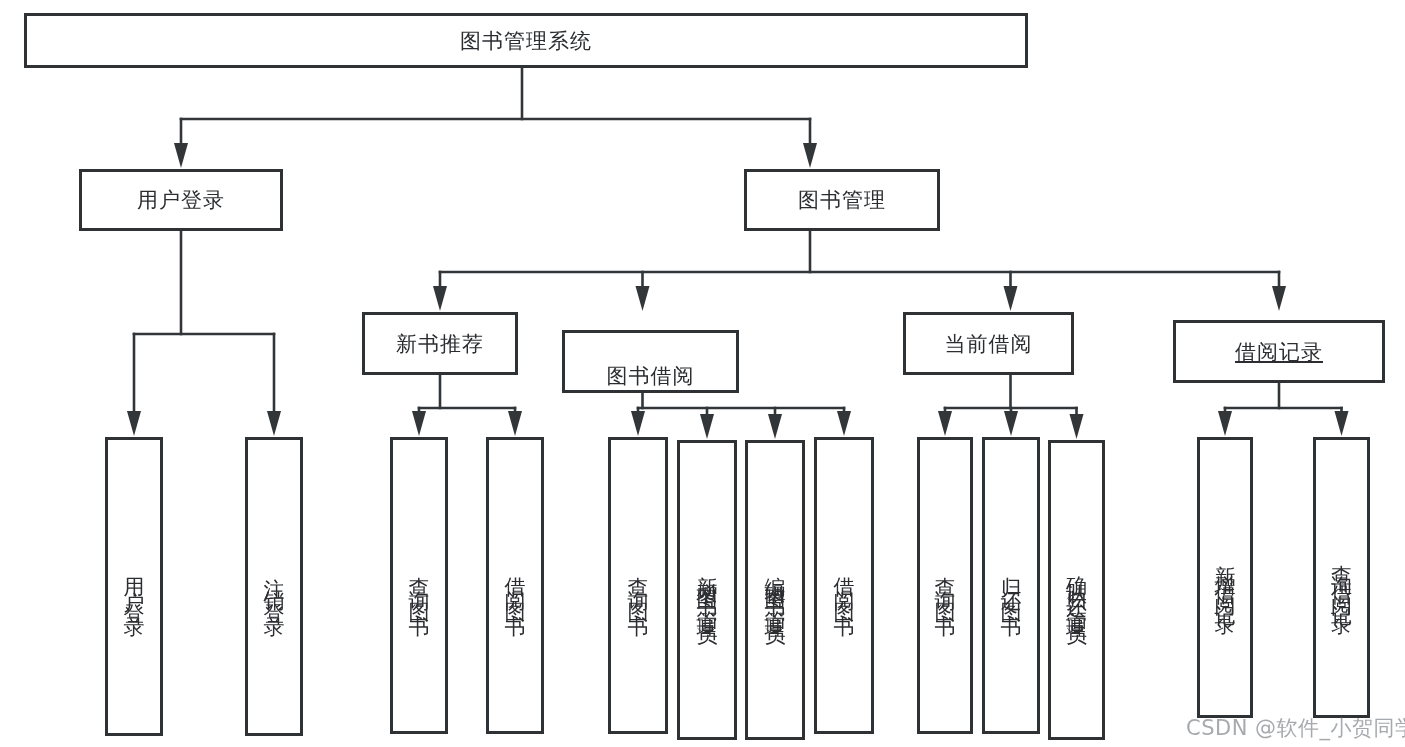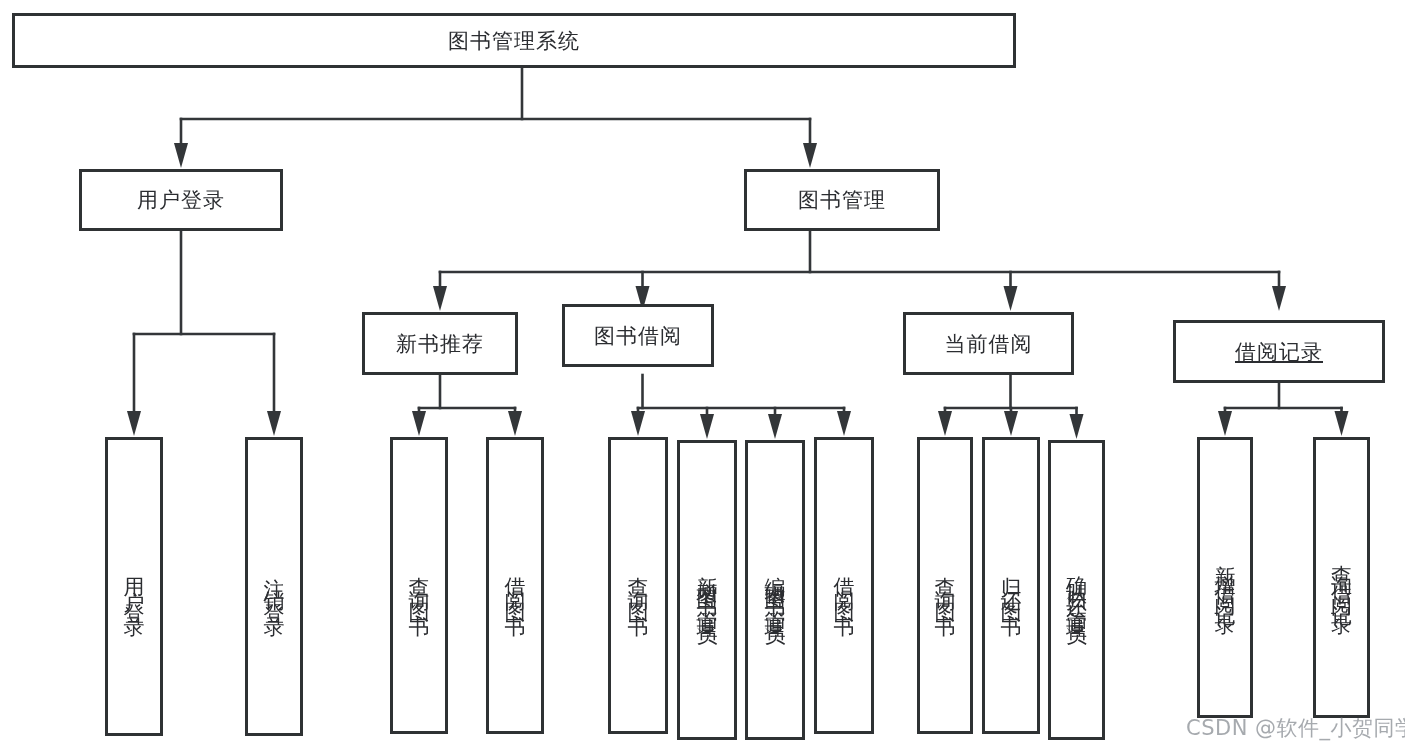--- a/index.html
+++ b/index.html
@@ -100,21 +100,21 @@
       <line x1="1279" y1="272" x2="1279" y2="294" stroke="#333639" stroke-width="2.6" stroke-linecap="square"></line>
       <polygon points="1272,286 1286,286 1279,311" fill="#333639"></polygon>
       <line x1="1279" y1="375" x2="1279" y2="408" stroke="#333639" stroke-width="2.6" stroke-linecap="square"></line>
       <line x1="1225" y1="408" x2="1341.5" y2="408" stroke="#333639" stroke-width="2.6" stroke-linecap="square"></line>
       <line x1="1225" y1="408" x2="1225" y2="419" stroke="#333639" stroke-width="2.6" stroke-linecap="square"></line>
       <polygon points="1218,411 1232,411 1225,436" fill="#333639"></polygon>
       <line x1="1341.5" y1="408" x2="1341.5" y2="419" stroke="#333639" stroke-width="2.6" stroke-linecap="square"></line>
       <polygon points="1334.5,411 1348.5,411 1341.5,436" fill="#333639"></polygon>
     </svg>
   <div id="watermark">CSDN @软件_小贺同学</div>
-<div class="node" style="left: 12px; top: 13px; width: 1004px; height: 55px;">
+<div class="node" style="left: 24px; top: 13px; width: 1004px; height: 55px;">
       <span class="lbl">图书管理系统</span>
     </div>
     <div class="node" style="left: 79px; top: 169px; width: 204px; height: 62px;">
       <span class="lbl">用户登录</span>
     </div>
     <div class="node vert" style="left: 105px; top: 437px; width: 58px; height: 299px;">
       <span class="lbl" style="letter-spacing: 13px;">用户登录</span>
     </div>
     <div class="node vert" style="left: 245px; top: 437px; width: 58px; height: 299px;">
       <span class="lbl" style="letter-spacing: 13px;">注销登录</span>
@@ -124,21 +124,21 @@
     </div>
     <div class="node" style="left: 362px; top: 312px; width: 156px; height: 63px;">
       <span class="lbl">新书推荐</span>
     </div>
     <div class="node vert" style="left: 390px; top: 437px; width: 58px; height: 297px;">
       <span class="lbl" style="letter-spacing: 13px;">查询图书</span>
     </div>
     <div class="node vert" style="left: 486px; top: 437px; width: 58px; height: 297px;">
       <span class="lbl" style="letter-spacing: 13px;">借阅图书</span>
     </div>
-    <div class="node" style="left: 562px; top: 304px; width: 152px; height: 63px;">
+    <div class="node" style="left: 562px; top: 330px; width: 177px; height: 63px; align-items: flex-end;">
       <span class="lbl">图书借阅</span>
     </div>
     <div class="node vert" style="left: 608px; top: 437px; width: 60px; height: 297px;">
       <span class="lbl" style="letter-spacing: 13px;">查询图书</span>
     </div>
     <div class="node vert" style="left: 677px; top: 440px; width: 60px; height: 300px;">
       <span class="lbl" style="letter-spacing: 7px;">新增图书（管理员）</span>
     </div>
     <div class="node vert" style="left: 745px; top: 440px; width: 60px; height: 300px;">
       <span class="lbl" style="letter-spacing: 7px;">编辑图书（管理员）</span>

